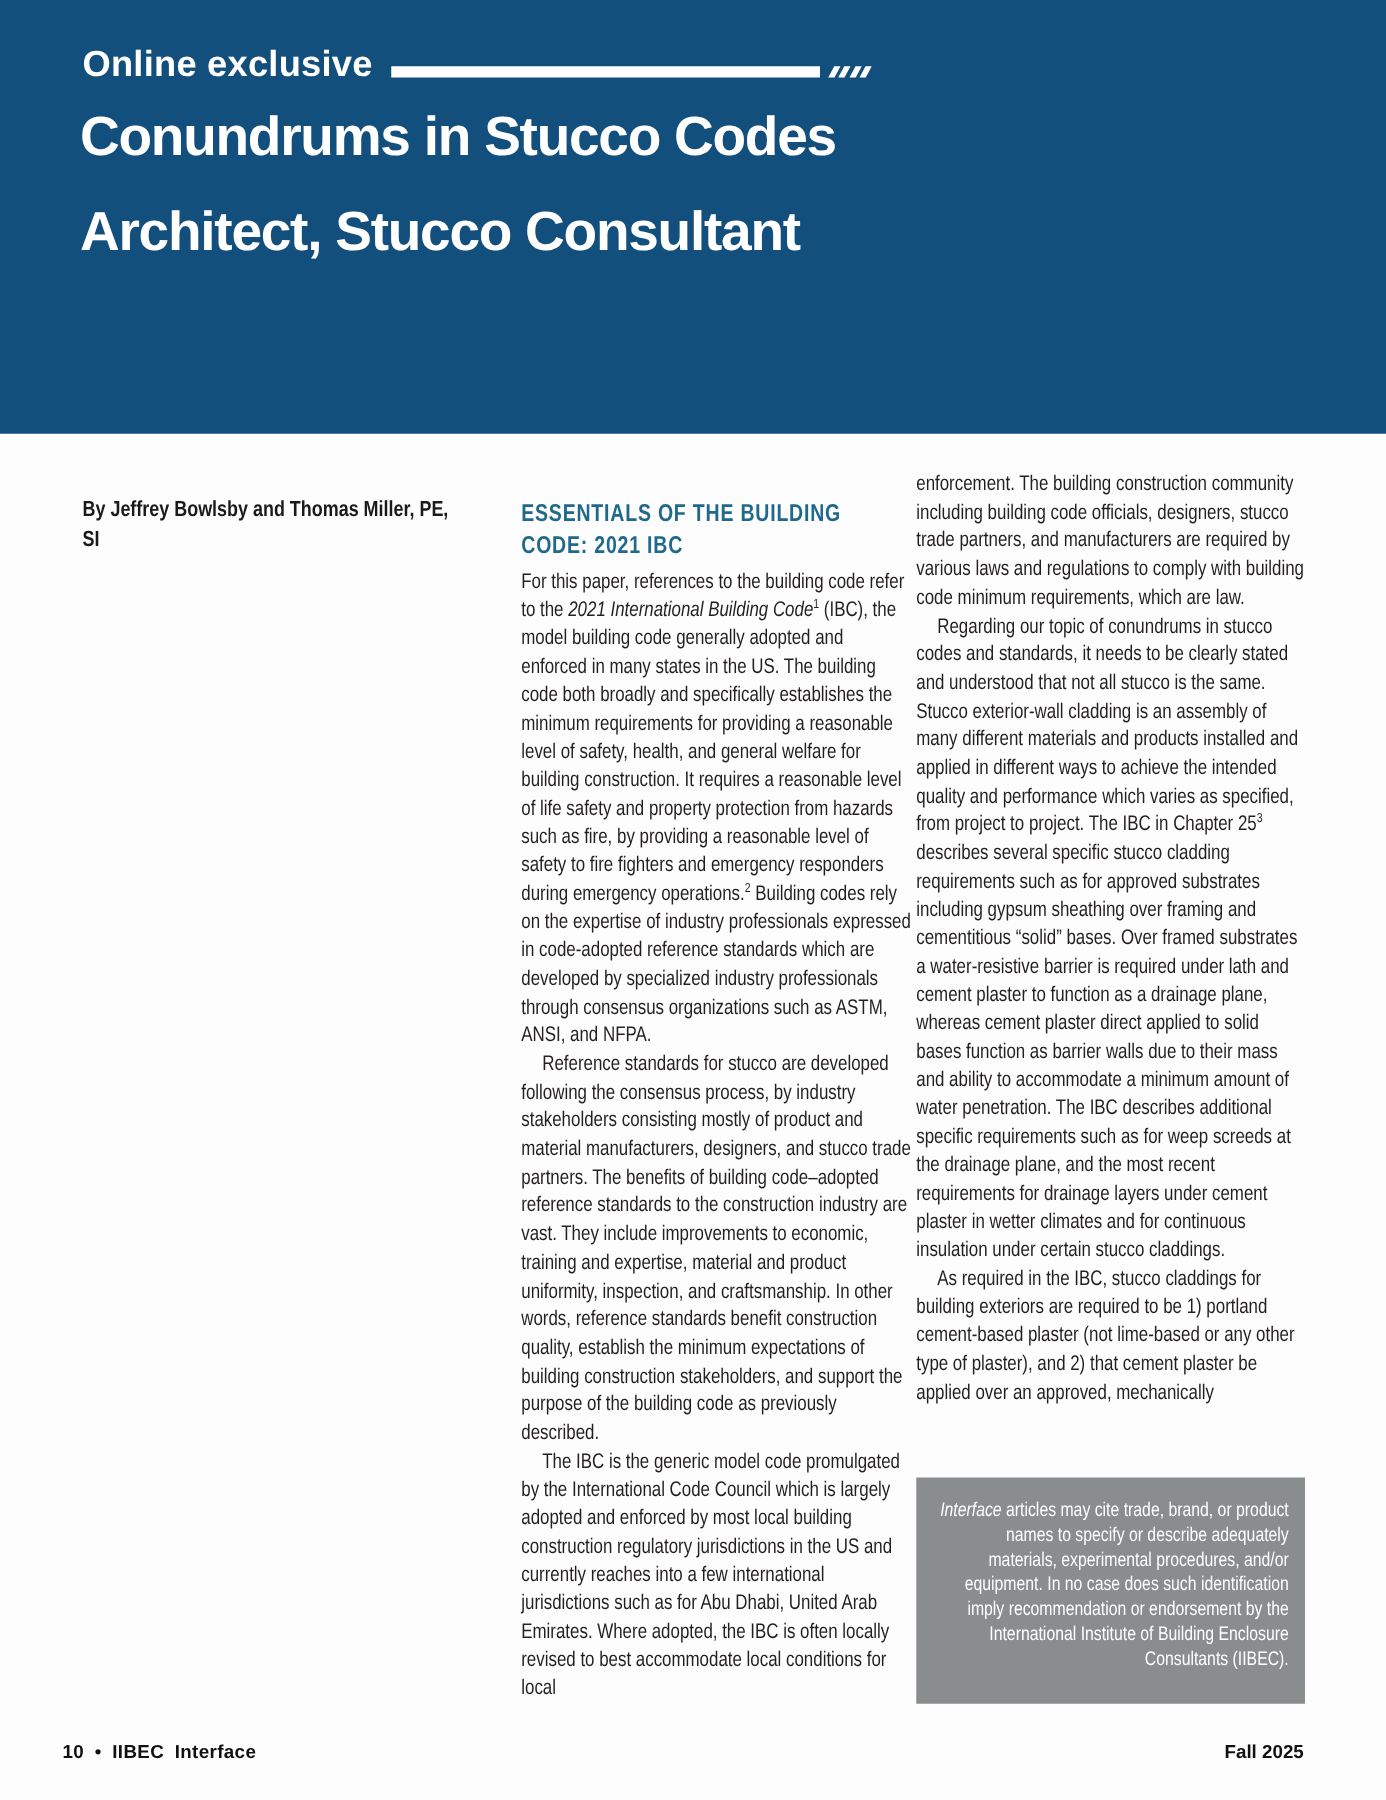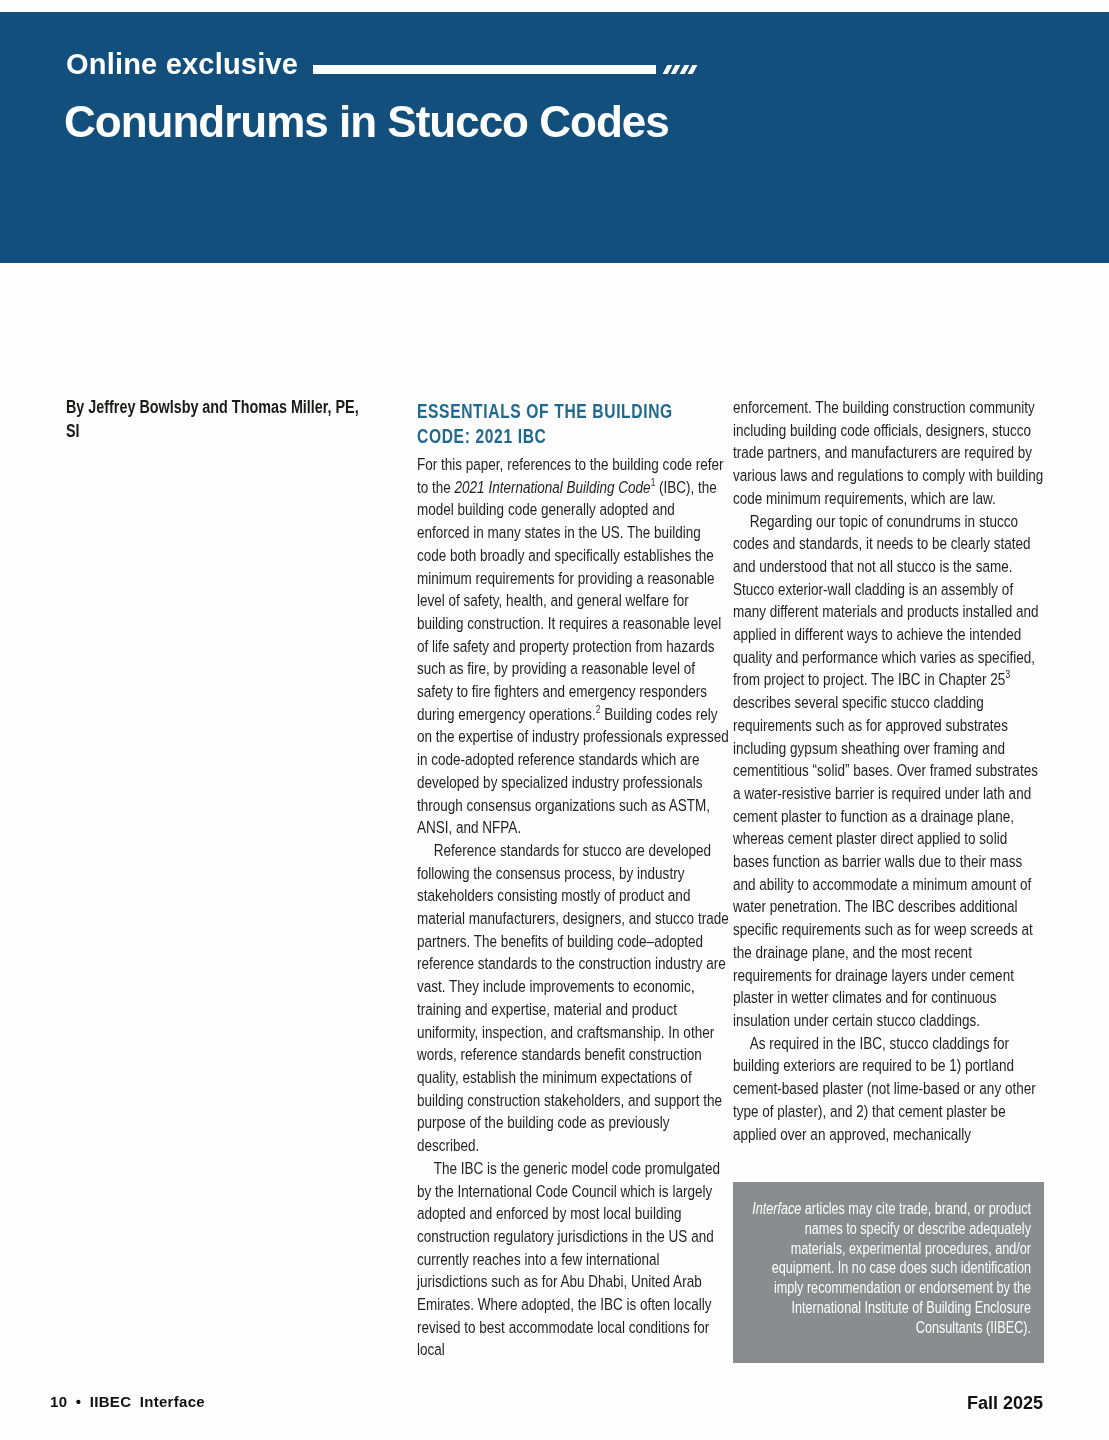--- a/index.html
+++ b/index.html
@@ -8,21 +8,21 @@
     background:#e9e9e9;
     font-family:"Liberation Sans", sans-serif;
     -webkit-font-smoothing:antialiased;
   }
   .page{
     position:relative;width:1109px;height:1440px;overflow:hidden;
     background:#fdfdfd;
   }
   
   .hero{
-    position:absolute;left:0;top:12px;width:1109px;height:251px;
+    position:absolute;left:0;top:0;width:1109px;height:347px;
     background:#134F7C;
   }
   .kicker-row{
     position:absolute;left:66px;top:36px;display:flex;align-items:center;
   }
   .kicker{
     color:#ffffff;font-weight:bold;font-size:29px;letter-spacing:.2px;
     white-space:nowrap;
   }
   .rule{
@@ -42,21 +42,21 @@
   .title .tl{display:block;white-space:nowrap;}
   
   .byline-wrap{position:absolute;left:66px;top:396px;width:330px;}
   .byline{
     width:370px;transform:scaleX(0.82);transform-origin:0 0;
     font-weight:bold;font-size:17.5px;line-height:23.5px;color:#1c1a19;
   }
   
   .col{position:absolute;top:398px;width:316px;}
   .col-mid{left:417px;}
-  .col-right{left:733px;top:397px;}
+  .col-right{left:733px;top:376px;}
   .condense{width:391px;transform:scaleX(0.8);transform-origin:0 0;}
   .sec-heading{
     margin:1px 0 6px 0;
     color:#21698C;font-weight:bold;font-size:19.5px;line-height:24.5px;
     letter-spacing:.8px;
   }
   .bodytext p{
     margin:0;font-size:16.9px;line-height:22.7px;color:#231F20;
   }
   .bodytext p.indent{text-indent:21px;}
@@ -77,21 +77,21 @@
   .f-left{
     position:absolute;left:50px;top:0;font-weight:bold;font-size:15px;
     color:#111;letter-spacing:.3px;word-spacing:4px;white-space:nowrap;
   }
   .f-center{
     position:absolute;left:0;top:0;width:1109px;text-align:center;
     font-size:15.5px;color:#111;margin-top:48px;
   }
   .f-center .cond{display:inline-block;transform:scaleX(0.82);transform-origin:50% 50%;white-space:nowrap;}
   .f-right{
-    position:absolute;right:66px;top:0;font-weight:bold;font-size:18px;
+    position:absolute;right:66px;top:0;font-weight:bold;font-size:15px;
     color:#111;white-space:nowrap;
   }
 </style>
 </head>
 <body>
 
 <div class="page">
 
   <header class="hero">
     <div class="kicker-row">
@@ -99,20 +99,21 @@
       <span class="rule"></span>
       <span class="hashes">
           <i></i>
           <i></i>
           <i></i>
           <i></i>
         </span>
     </div>
     <h1 class="title">
       <span class="tl">Conundrums in Stucco Codes</span>
+      <span class="tl">Architect, Stucco Consultant</span>
     </h1>
   </header>
 
   <div class="byline-wrap">
     <div class="byline">By Jeffrey Bowlsby and Thomas Miller, PE, SI</div>
   </div>
 
   <section class="col col-mid">
     <div class="condense bodytext">
       <h2 class="sec-heading">ESSENTIALS OF THE BUILDING CODE: 2021 IBC</h2>

